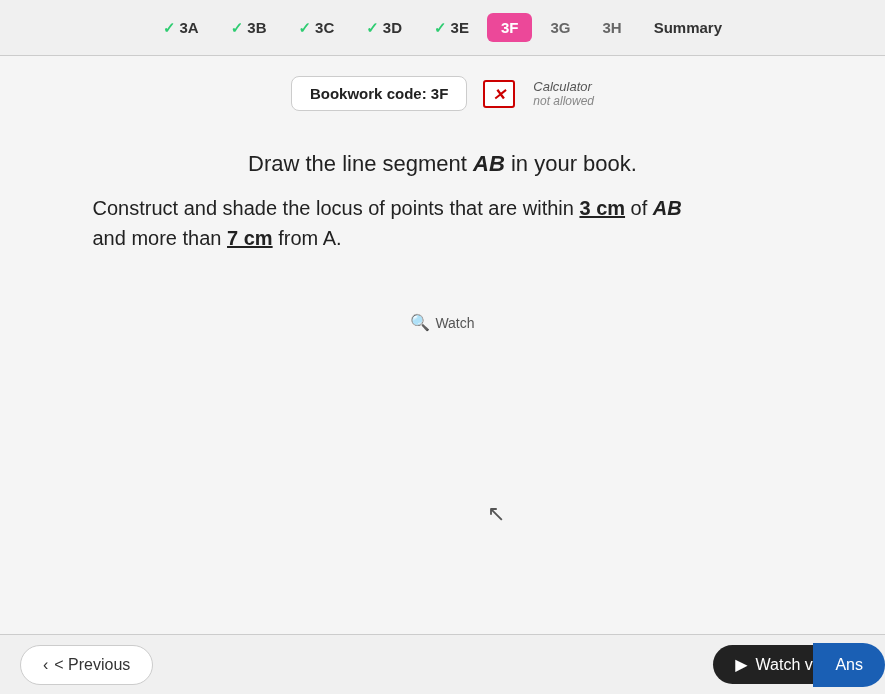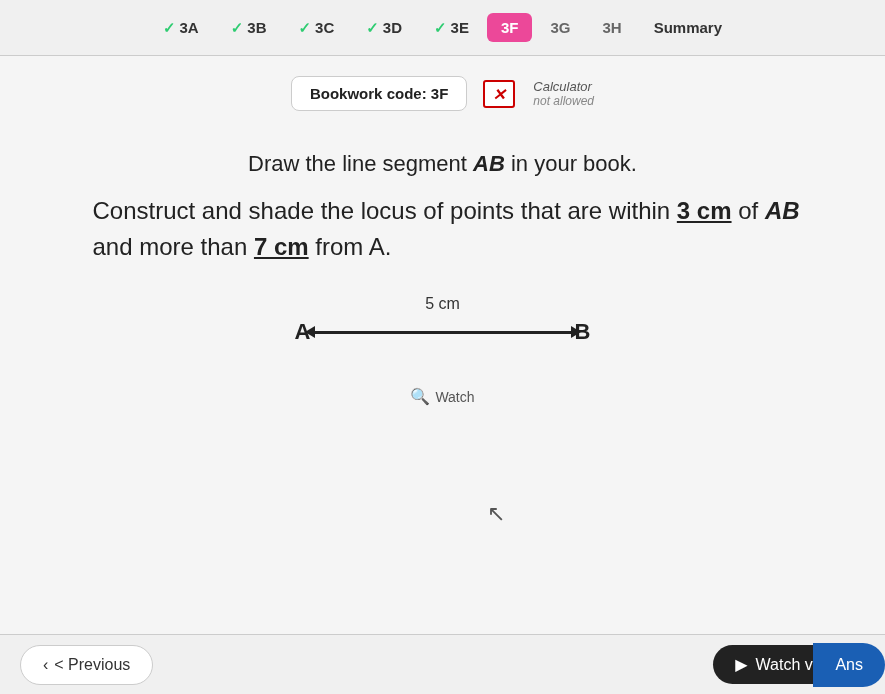--- a/index.html
+++ b/index.html
@@ -129,21 +129,21 @@
     }
 
     .question-line1 {
       font-size: 22px;
       color: #222;
       margin-bottom: 16px;
       text-align: center;
     }
 
     .question-line2 {
-      font-size: 24px;
+      font-size: 20px;
       color: #222;
       text-align: left;
       padding-left: 40px;
       line-height: 1.5;
     }
 
     .math-text {
       font-style: italic;
       font-weight: bold;
     }
@@ -349,28 +349,20 @@
     <div class="question-line1">
       Draw the line segment <span class="math-text">AB</span> in your book.
     </div>
     <div class="question-line2">
       Construct and shade the locus of points that are within <span class="underline-text" style="font-weight:bold;">3 cm</span> of <span class="math-text">AB</span><br>
       and more than <span class="underline-text" style="font-weight:bold;">7 cm</span> from A.
     </div>
   </div>
 
   <div class="diagram-area">
-    <div class="line-diagram">
-      <div class="label-5cm">5 cm</div>
-      <div class="line-row">
-        <span class="point-label">A</span>
-        <div class="arrow-line"></div>
-        <span class="point-label">B</span>
-      </div>
-    </div>
 
     <div class="zoom-label">
       <span class="zoom-icon">🔍</span>
       <span>Watch</span>
     </div>
   </div>
 
   <div class="cursor-icon">↖</div>
 
 </div>

